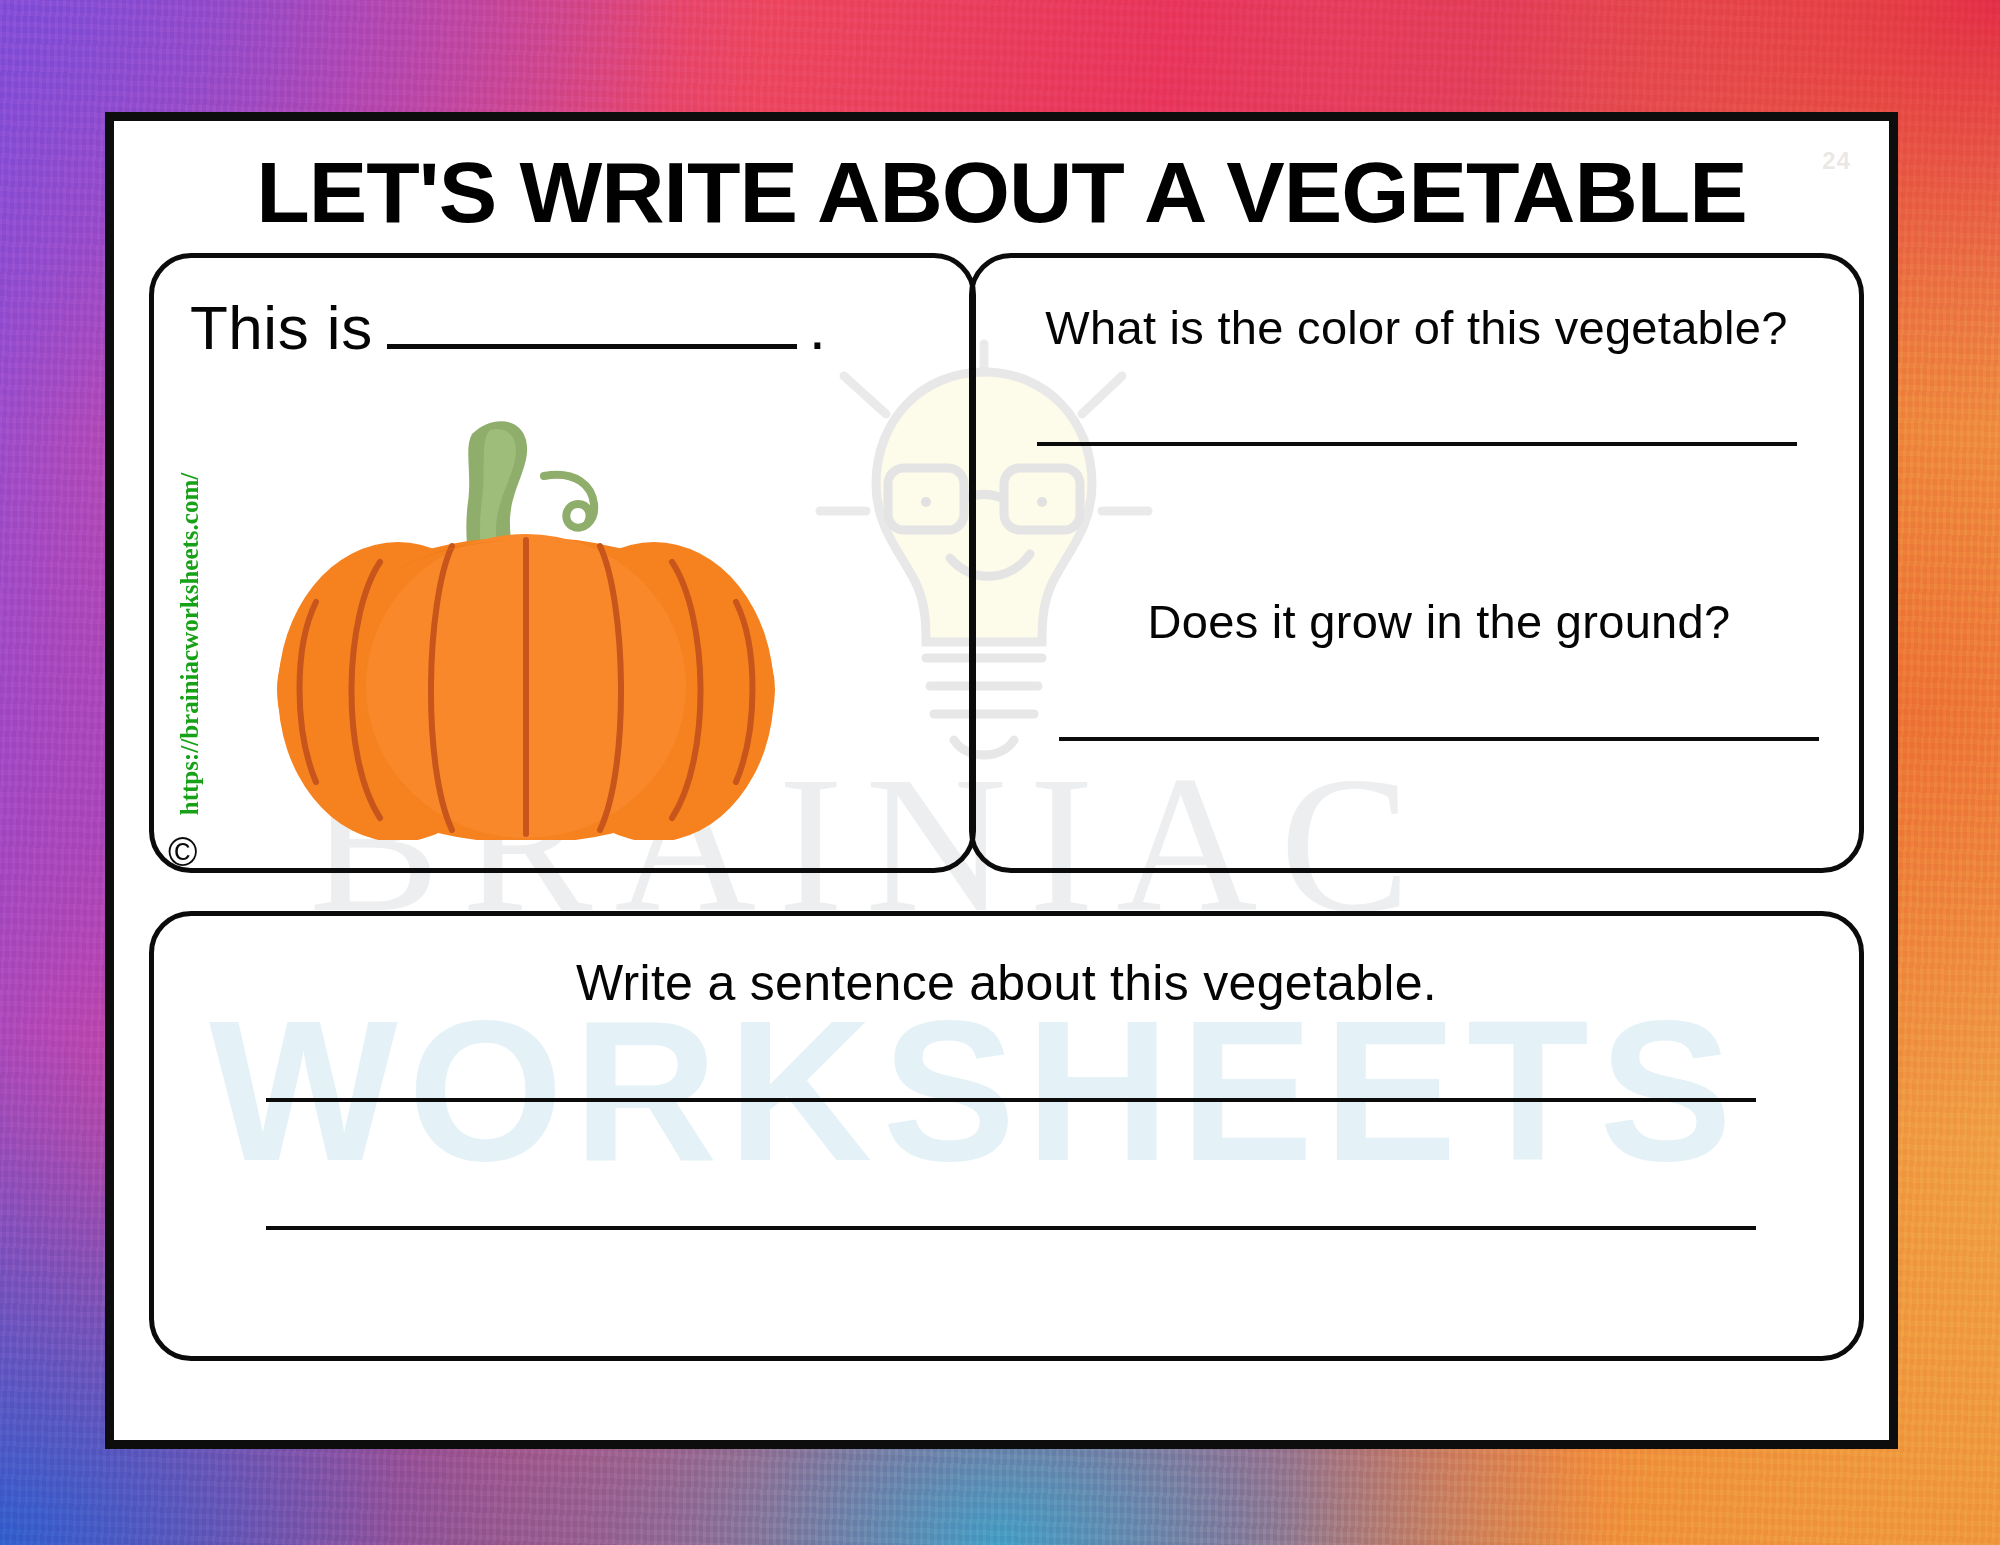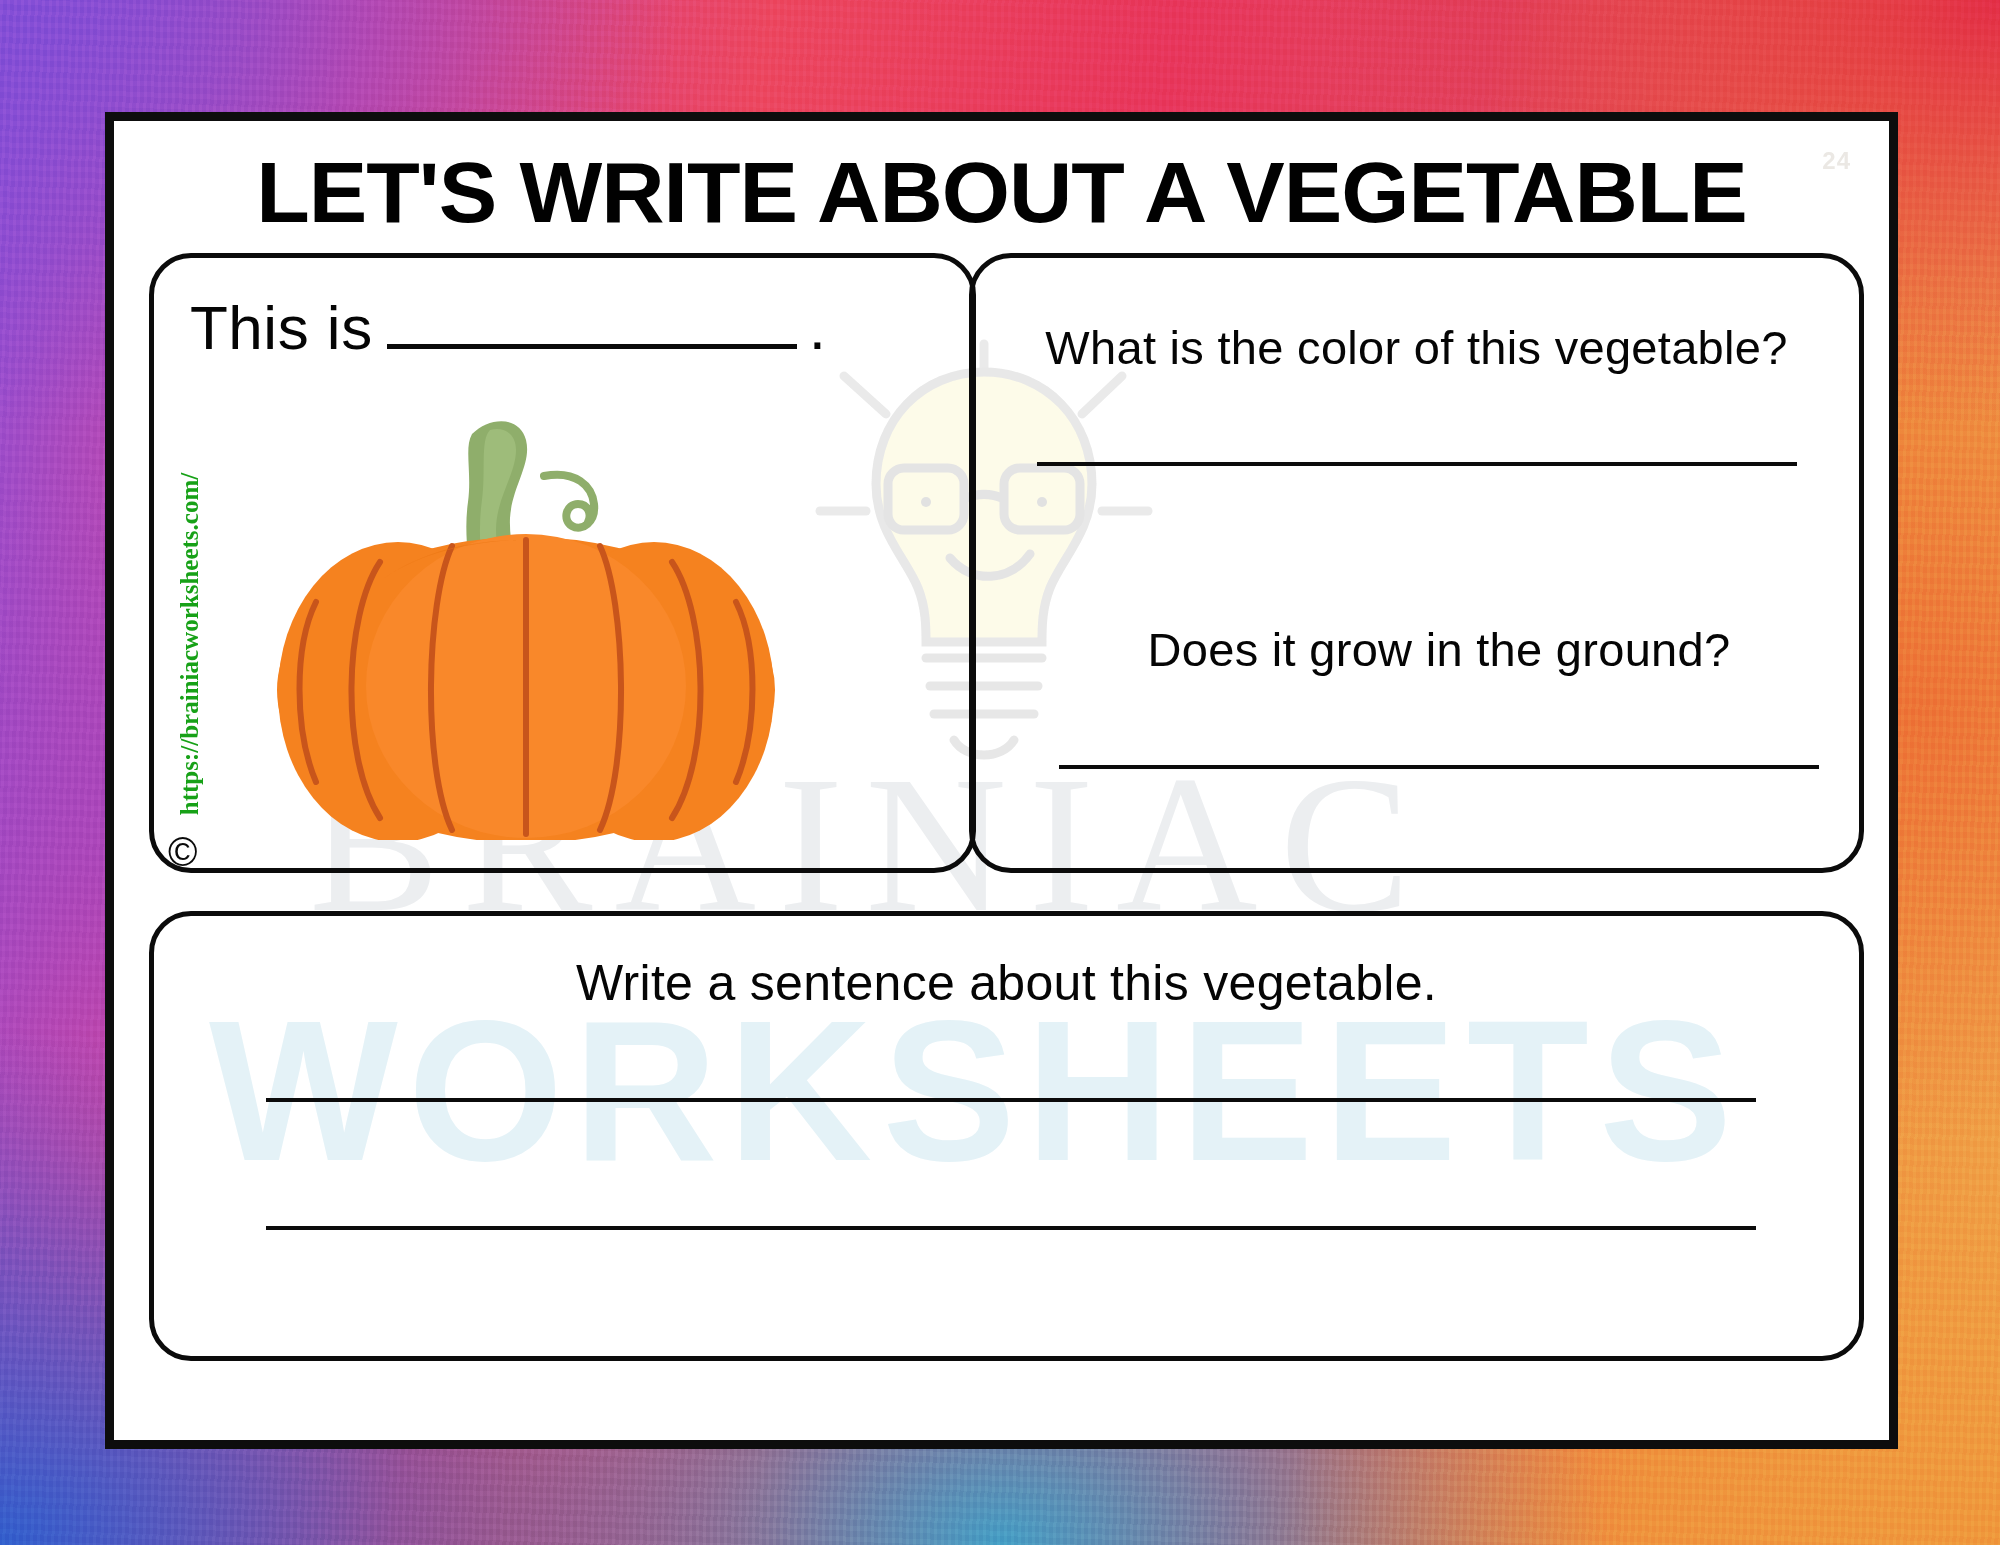--- a/index.html
+++ b/index.html
@@ -140,23 +140,23 @@
     text-align:center;
     font-size:47px; color:#050505;
     letter-spacing:.3px;
     white-space:nowrap;
   }
   .ans-line {
     margin:0 auto;
     width:760px; height:0;
     border-bottom:4px solid #0b0b0b;
   }
-  #q1 { top:42px;margin-top:20px; }
+  #q1 { top:42px; }
   #q1 .ans-line { margin-top:87px; }
-  #q2 { top:364px;padding-left:45px; }
+  #q2 { top:336px;padding-left:45px; }
   #q2 .ans-line { margin-top:88px; }
 
   
   #bottom-prompt {
     position:absolute; left:0; right:0; top:38px;
     text-align:center;
     font-size:50px; color:#050505;
     letter-spacing:.3px;
   }
   .write-line {

